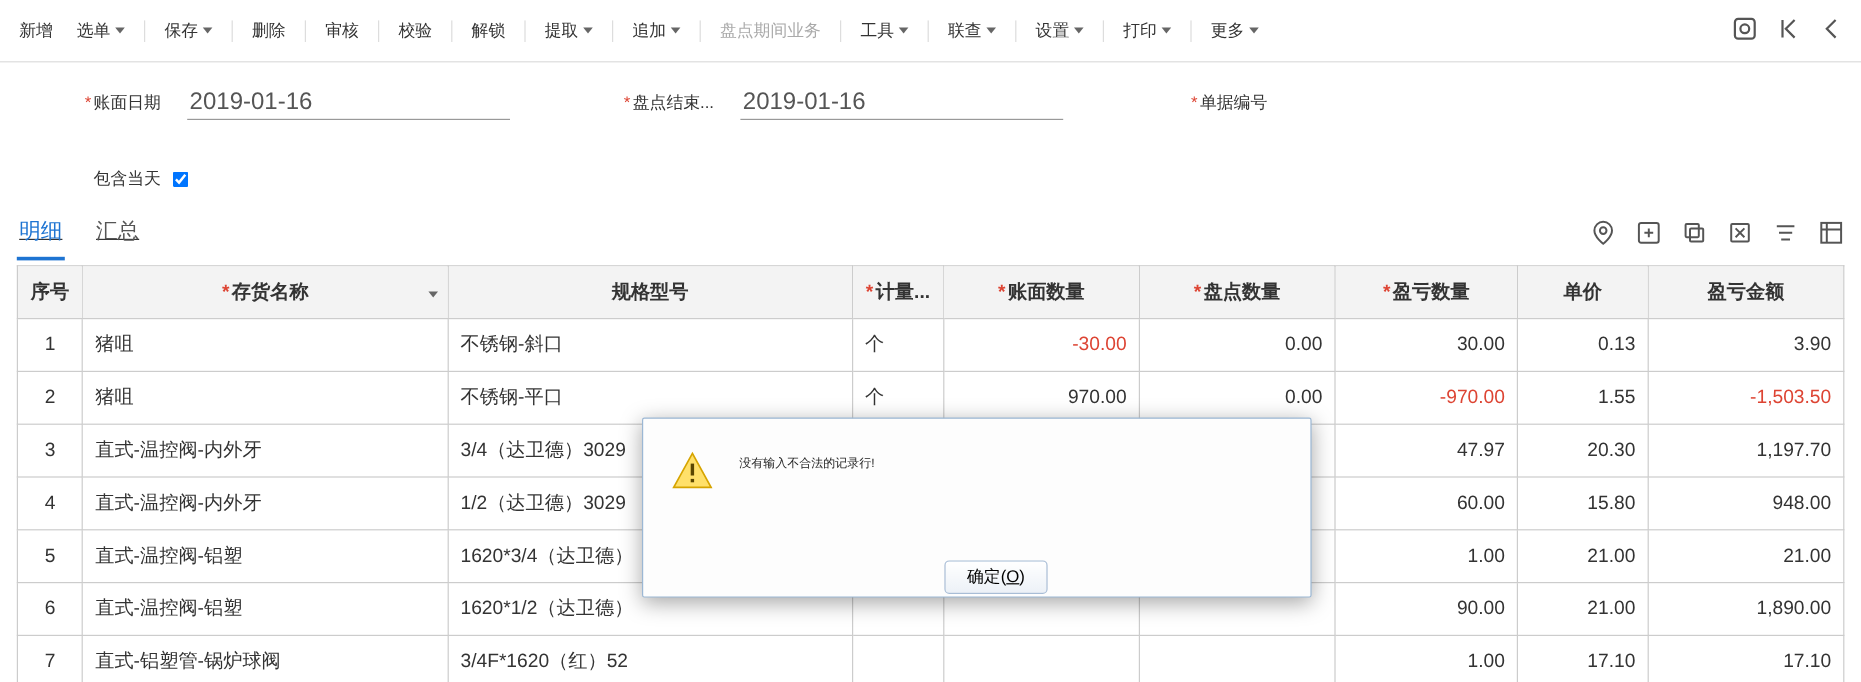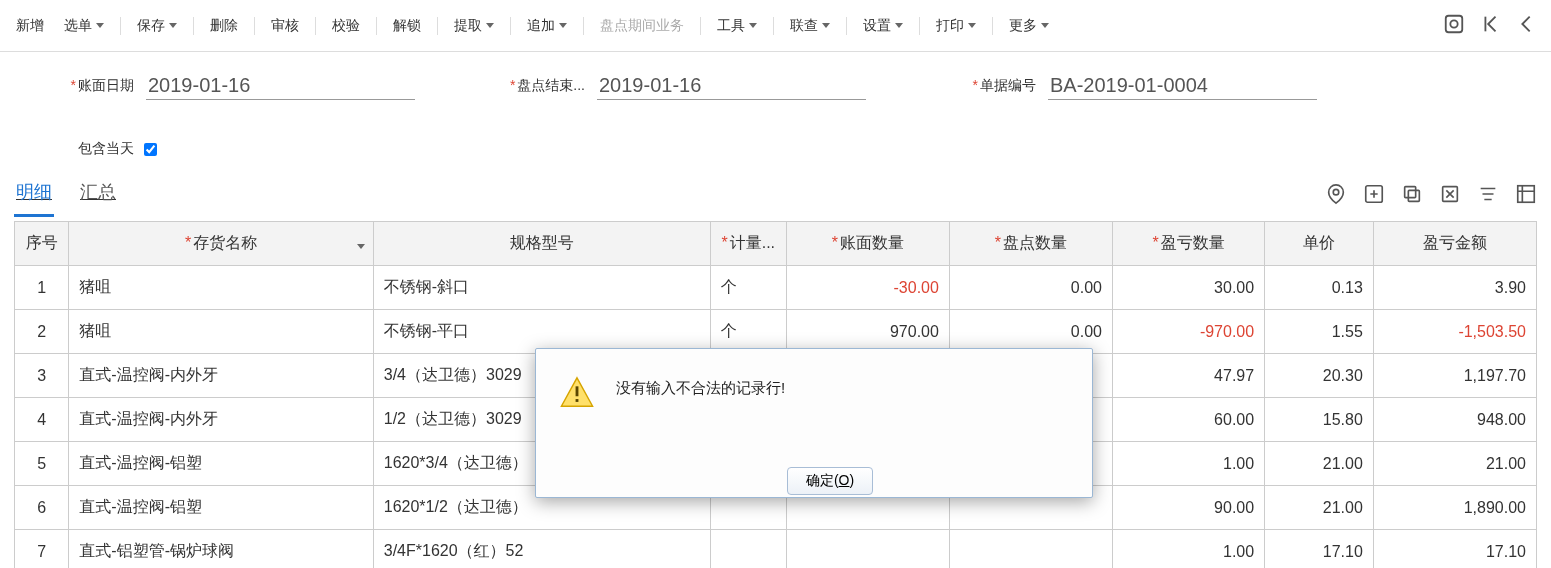--- a/index.html
+++ b/index.html
@@ -49,21 +49,21 @@
 
   .form-area {
     padding: 20px 14px 10px 14px;
     display: flex;
     flex-wrap: wrap;
     gap: 40px 50px;
   }
   .form-field {
     display:flex;
     align-items:center;
-    gap:12px;
+    gap:22px;
     min-width:280px;
   }
   .form-field .lbl {
     width:120px;
     text-align:right;
     color:#333;
   }
   .req { color:#d43; margin-right:2px; }
   .underline-input {
     min-width: 130px;
@@ -115,21 +115,21 @@
     border:1px solid #ccc;
     padding:8px 10px;
     font-size:16px;
     height:44px;
     overflow:hidden;
     white-space:nowrap;
     text-overflow:ellipsis;
   }
   table.grid th {
     background:#f3f3f3;
-    font-weight:normal;
+    font-weight:bold;
     text-align:center;
     position:relative;
   }
   .th-sort {
     position:absolute; right:8px; top:50%; transform:translateY(-50%);
   }
   td.center { text-align:center; }
   td.right { text-align:right; }
   td.left { text-align:left; }
   .neg { color:#d43; }
@@ -167,21 +167,21 @@
   .modal-body {
     display:flex;
     align-items:flex-start;
     gap:22px;
     padding:26px 24px 22px 24px;
     min-height:110px;
   }
   .warn-icon {
     width:34px; height:34px; flex:none;
   }
-  .modal-msg { font-size:15px; color:#222; padding-top:4px;}
+  .modal-msg { font-size:10px; color:#222; padding-top:4px;}
   .modal-footer {
     text-align:center;
     padding:8px 0 2px 0;
     margin-left:32px;
   }
   .modal-btn {
     display:inline-block;
     border:1px solid #a8bdd6;
     background:linear-gradient(#fff,#ecf1f7);
     border-radius:4px;
@@ -242,21 +242,20 @@
   <div class="form-field">
     <span class="lbl"><span class="req">*</span><span>账面日期</span></span>
     <input class="underline-input" value="2019-01-16" style="">
   </div>
   <div class="form-field">
     <span class="lbl"><span class="req">*</span><span>盘点结束...</span></span>
     <input class="underline-input" value="2019-01-16" style="">
   </div>
   <div class="form-field">
     <span class="lbl"><span class="req">*</span><span>单据编号</span></span>
-    <input class="underline-input" style="min-width: 170px;" value="BA-2019-01-0004">
   </div>
   <div class="checkbox-field" style="width:100%">
     <span class="lbl">包含当天</span>
     <input type="checkbox" checked="" style="">
   </div>
 </div>
 
 <div class="tabs-row">
   <div class="tabs">
     <div class="tab active">明细</div>

